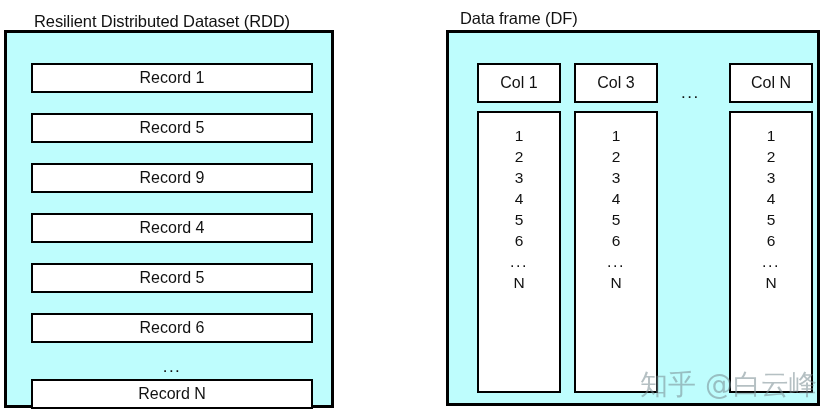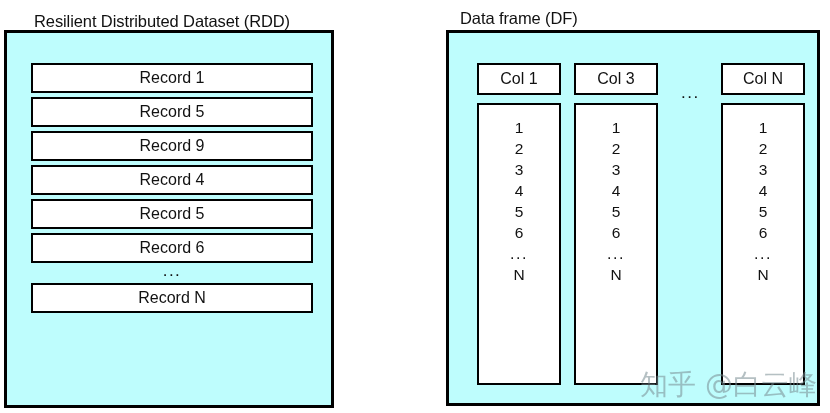--- a/index.html
+++ b/index.html
@@ -55,21 +55,21 @@
     left: 24px;
     top: 30px;
     width: 282px;
   }
   .record-box {
     width: 282px;
     height: 30px;
     background: #FFFFFF;
     border: 2.5px solid #000000;
     box-sizing: border-box;
-    margin-bottom: 4px;
+    margin-bottom: 20px;
     display: flex;
     align-items: center;
     justify-content: center;
     font-size: 16px;
     color: #111111;
   }
   .record-ellipsis {
     width: 282px;
     height: 16px;
     display: flex;
@@ -88,25 +88,25 @@
     left: 0; top: 0;
     width: 100%; height: 100%;
   }
   .df-col {
     position: absolute;
     top: 30px;
     width: 84px;
   }
   #df-col-0 { left: 28px; }
   #df-col-1 { left: 125px; }
-  #df-col-2 { left: 272px; }
+  #df-col-2 { left: 280px; }
 
   .col-header {
     width: 84px;
-    height: 32px;
+    height: 40px;
     background: #FFFFFF;
     border: 2.5px solid #000000;
     box-sizing: border-box;
     display: flex;
     align-items: center;
     justify-content: center;
     font-size: 16px;
     color: #111111;
   }
   .col-body {

